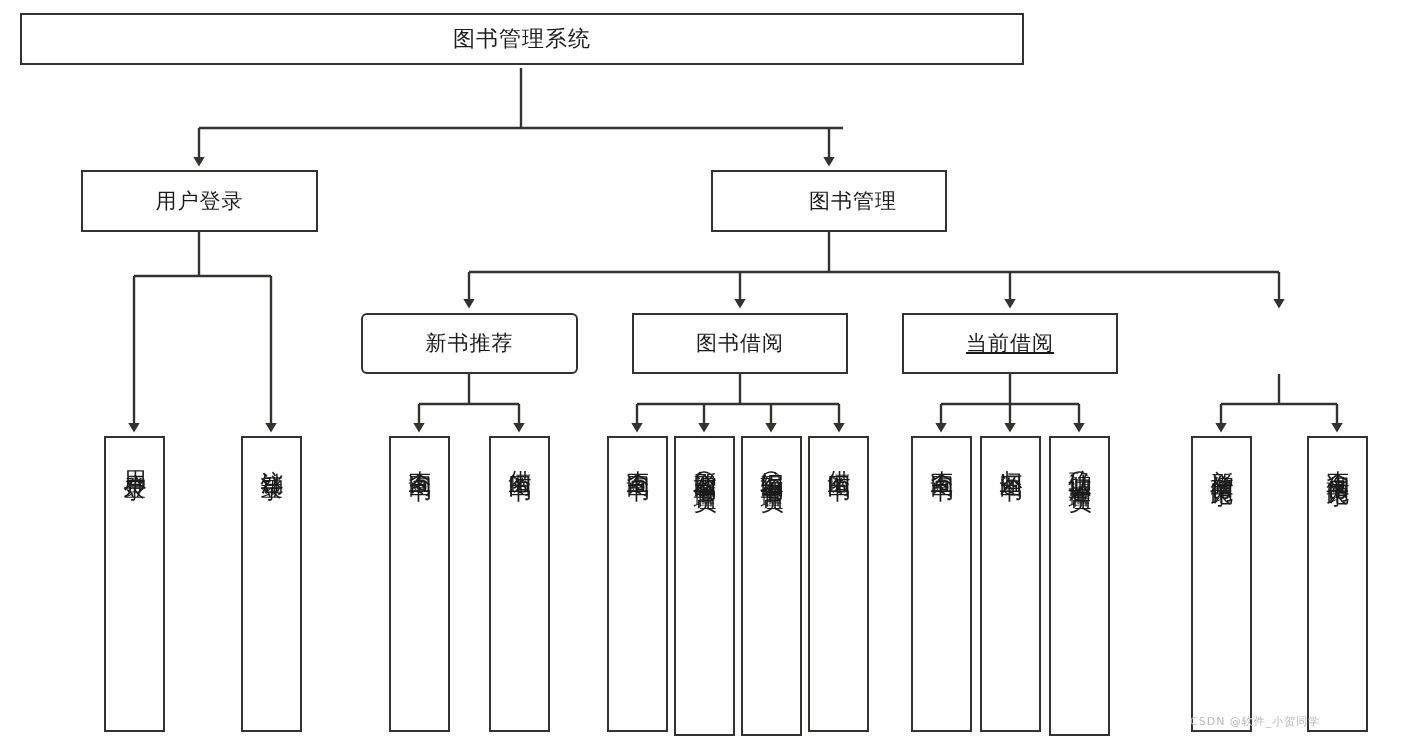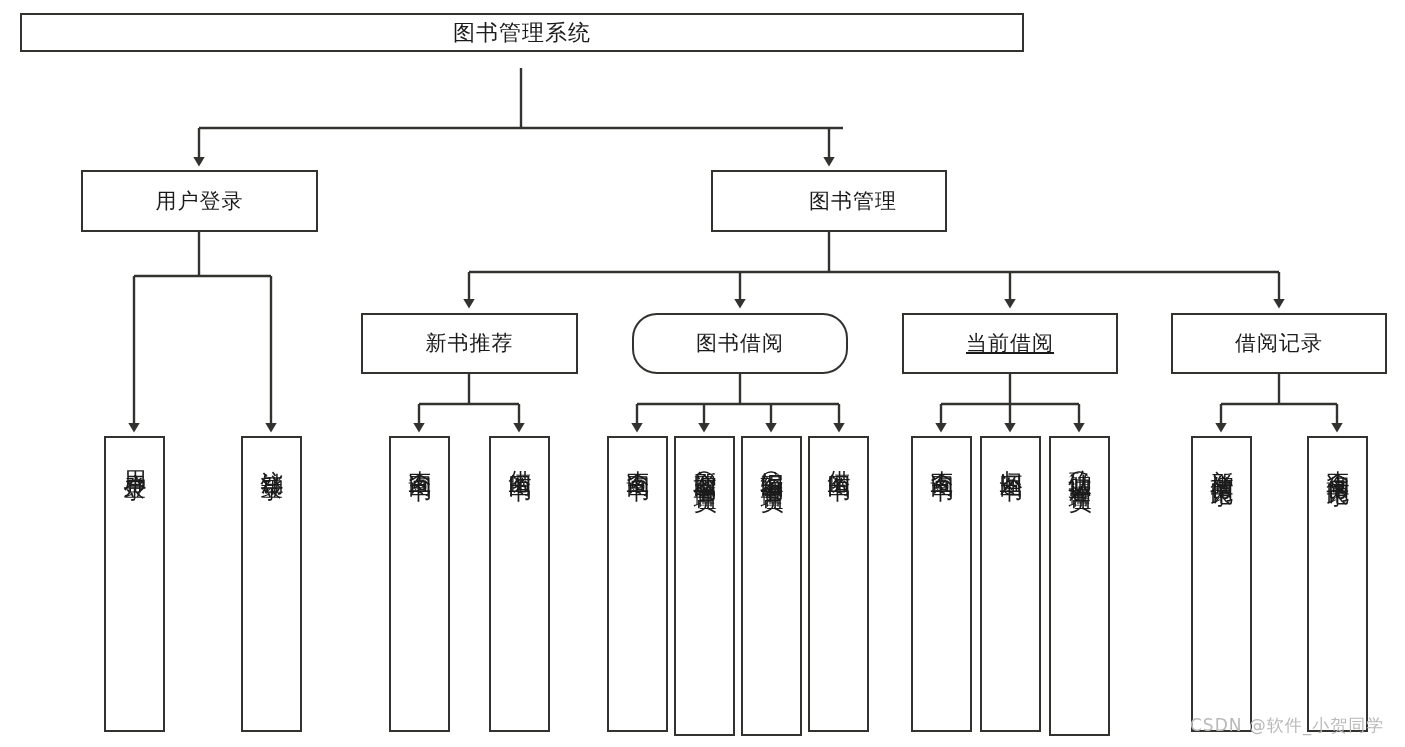--- a/index.html
+++ b/index.html
@@ -51,21 +51,21 @@
     writing-mode:vertical-rl;
     text-orientation:upright;
     font-size:23px;
     line-height:1.12;
     letter-spacing:3px;
     white-space:nowrap;
     display:block;
   }
   .watermark{
     position:absolute;
-    font-size:17px;
+    font-size:11px;
     color:#b9b9b9;
     letter-spacing:1px;
     white-space:nowrap;
     user-select:none;
   }
 </style>
 </head>
 <body>
 
 <div id="canvas">
@@ -113,42 +113,39 @@
       <path d="M1010,404 L1010,424" marker-end="url(#arrow)"></path>
       <path d="M1079,404 L1079,424" marker-end="url(#arrow)"></path>
 
       <path d="M1279,374 L1279,404"></path>
       <path d="M1221,404 L1337,404"></path>
       <path d="M1221,404 L1221,424" marker-end="url(#arrow)"></path>
       <path d="M1337,404 L1337,424" marker-end="url(#arrow)"></path>
     </g>
   </svg>
 
-  <div class="node root" style="left:20px; top:13px; width:1004px; height:39px;">
+  <div class="node root" style="left:20px; top:13px; width:1004px; height:52px;">
     <span class="label">图书管理系统</span>
   </div>
 
   <div class="node" style="left:81px; top:170px; width:237px; height:62px;">
     <span class="label">用户登录</span>
   </div>
   <div class="node" style="left:711px; top:170px; width:236px; height:62px;padding-left:48px;">
     <span class="label">图书管理</span>
   </div>
 
-  <div class="node" style="left:361px; top:313px; width:217px; height:61px;">
+  <div class="node" style="left:361px; top:313px; width:217px; height:61px;border-radius:6px;">
     <span class="label">新书推荐</span>
   </div>
-  <div class="node" style="left:632px; top:313px; width:216px; height:61px;border-radius:25px;">
+  <div class="node" style="left:632px; top:313px; width:216px; height:61px;">
     <span class="label">图书借阅</span>
   </div>
   <div class="node" style="left:902px; top:313px; width:216px; height:61px;text-decoration:underline;">
     <span class="label">当前借阅</span>
-  </div>
-  <div class="node" style="left:1171px; top:313px; width:216px; height:61px;">
-    <span class="label">借阅记录</span>
   </div>
 
   <div class="node vertical" style="left:104px; top:436px; width:61px; height:296px;">
     <span class="label">用户登录</span>
   </div>
   <div class="node vertical" style="left:241px; top:436px; width:61px; height:296px;">
     <span class="label">注销登录</span>
   </div>
 
   <div class="node vertical" style="left:389px; top:436px; width:61px; height:296px;">

